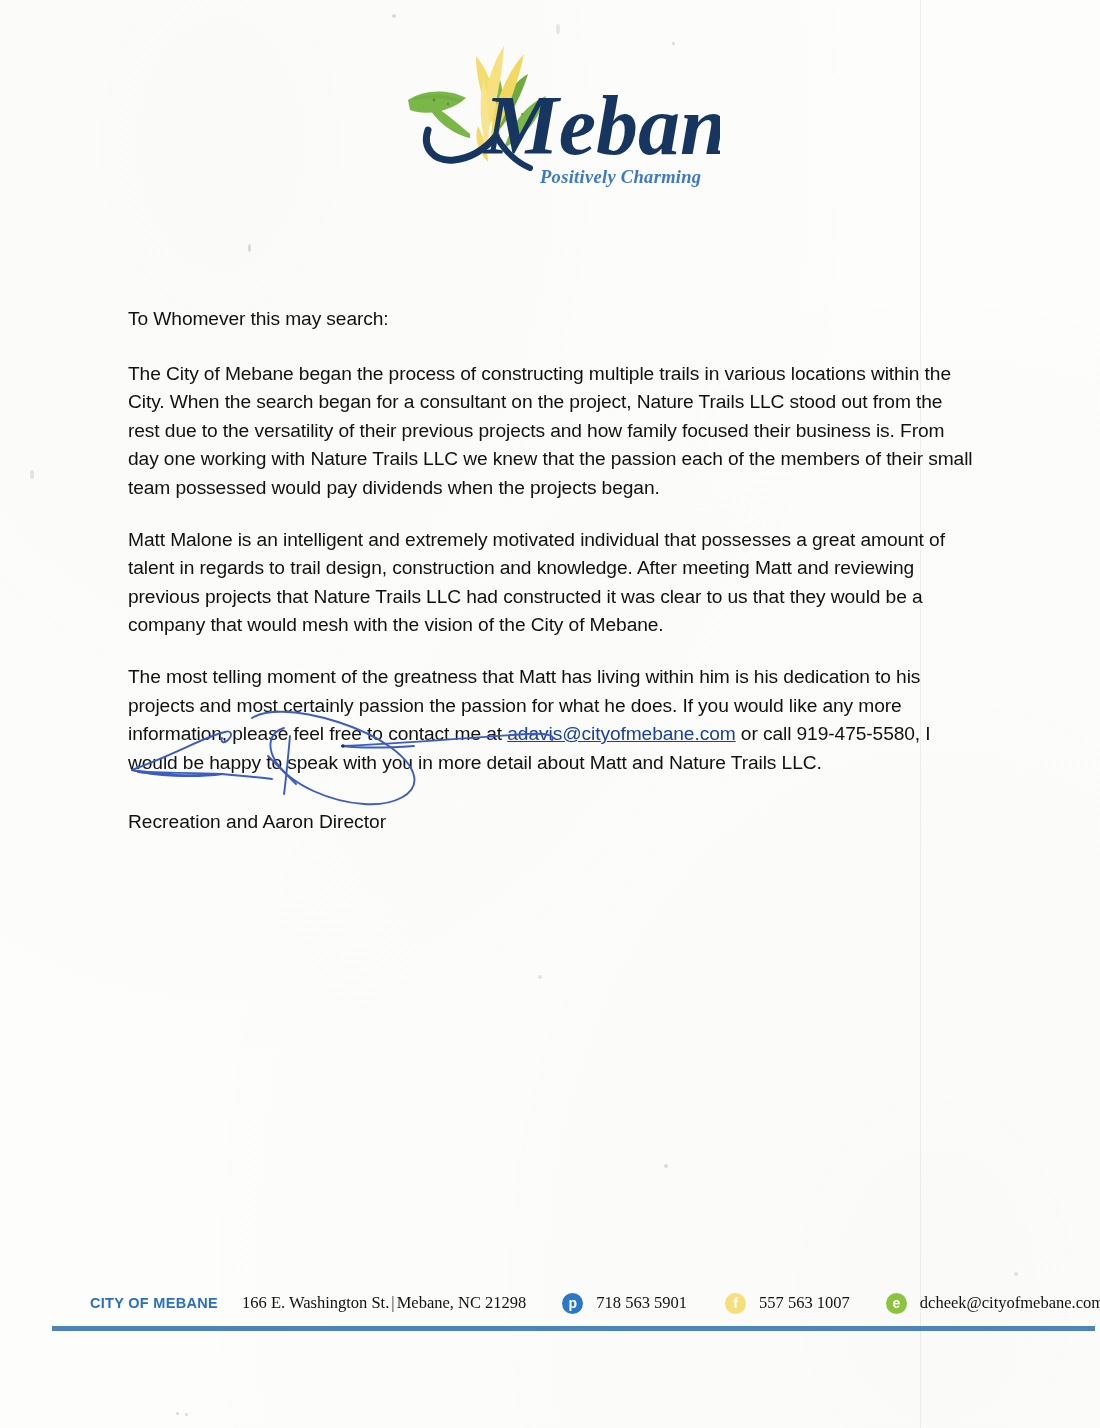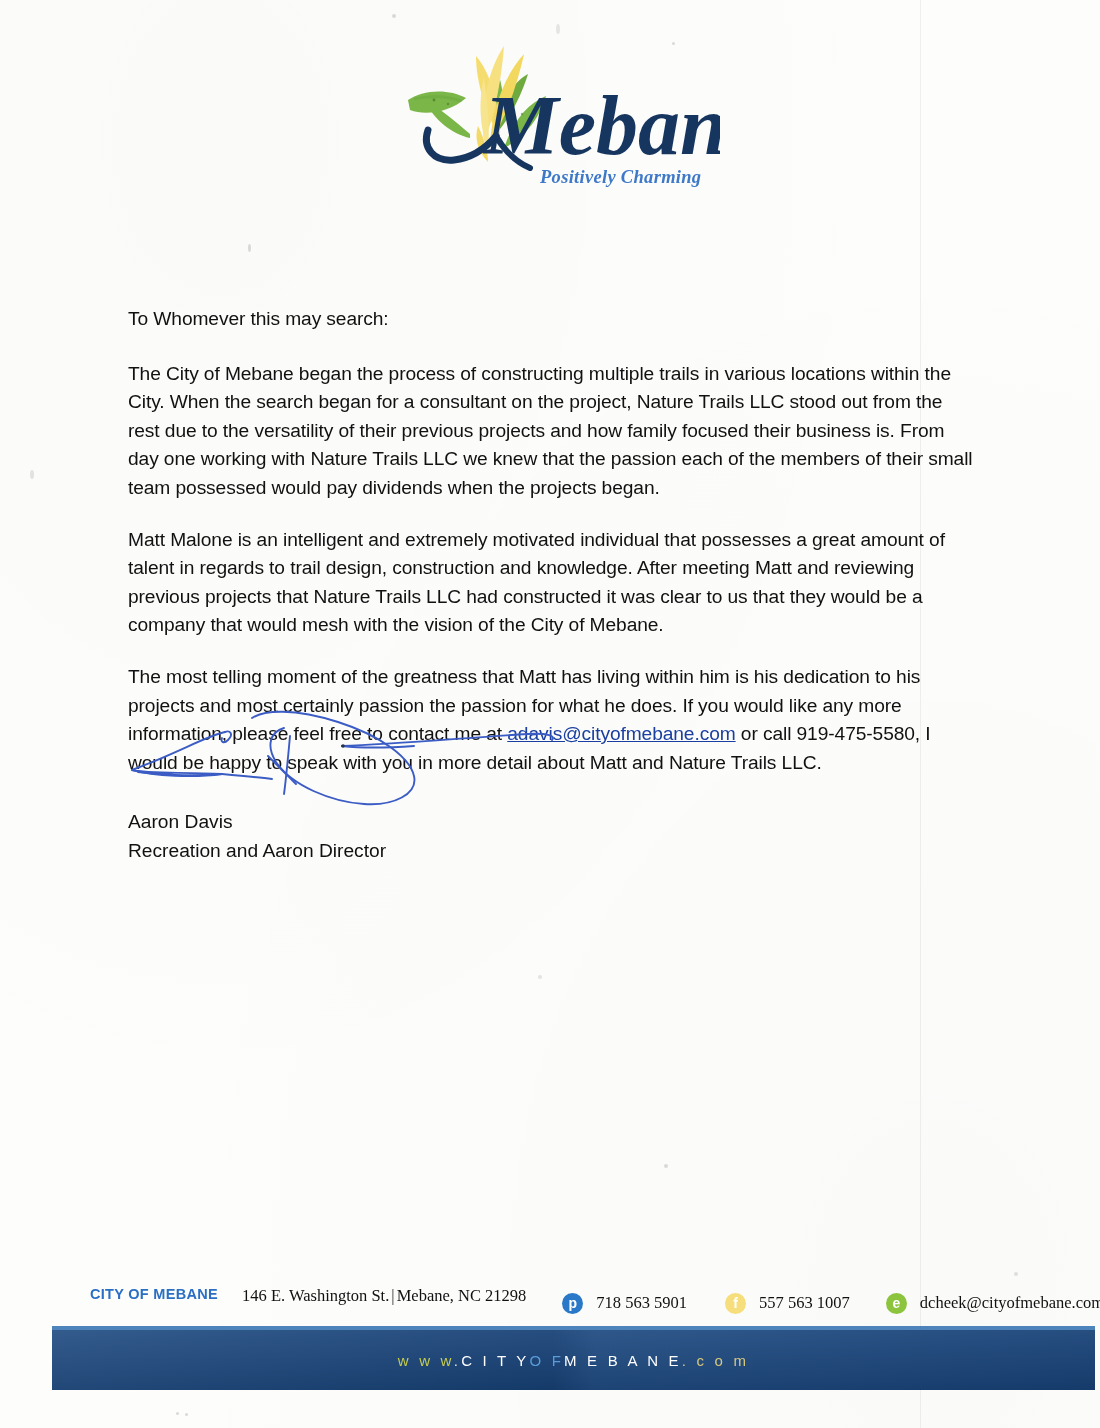--- a/index.html
+++ b/index.html
@@ -78,20 +78,21 @@
   .signoff div { white-space: nowrap; }
 
   
   .footer-contact {
     position: absolute;
     left: 90px;
     top: 1286px;
     width: 960px;
     height: 34px;
     display: flex;
+    align-items: center;
   }
   .city-label {
     color: #2a6fc4;
     font-family: "Liberation Sans", sans-serif;
     font-weight: bold;
     font-size: 14.5px;
     letter-spacing: 0.3px;
     white-space: nowrap;
   }
   .addr {
@@ -260,42 +261,38 @@
         <path d="M144 56 C 156 68, 166 78, 172 84"></path>
 
         <path d="M218 46 C 270 44, 340 38, 404 34 C 424 33, 432 36, 428 40"></path>
         <path d="M218 46 C 236 48, 262 48, 290 46"></path>
       </g>
       <circle cx="219" cy="46" r="1.8" fill="#23324f"></circle>
     </svg>
   </div>
 
   <div class="signoff">
-    <div>Aaron Davis</div>
     <div>Recreation and Aaron Director</div>
   </div>
 
   <div class="footer-contact">
     <span class="city-label">CITY OF MEBANE</span>
-    <span class="addr"><span>146 E. Washington St.</span><span class="bar">|</span><span>Mebane, NC 21298</span></span>
+    <span class="addr"><span>166 E. Washington St.</span><span class="bar">|</span><span>Mebane, NC 21298</span></span>
 
     <span class="contact-item phone">
       <span class="cicon p">p</span>
       <span class="ctext">718 563 5901</span>
     </span>
 
     <span class="contact-item fax">
       <span class="cicon f">f</span>
       <span class="ctext">557 563 1007</span>
     </span>
 
     <span class="contact-item email">
       <span class="cicon e">e</span>
       <span class="ctext">dcheek@cityofmebane.com</span>
     </span>
   </div>
 
   <div class="bluebar-top-edge"></div>
-  <div class="bluebar">
-    <span class="url"><span class="www">w w w</span><span class="dot1">.</span><span class="city">C I T Y</span><span class="of">O F</span><span class="mebane">M E B A N E</span><span class="com">. c o m</span></span>
-  </div>
 
 </div>
 
 </body></html>

